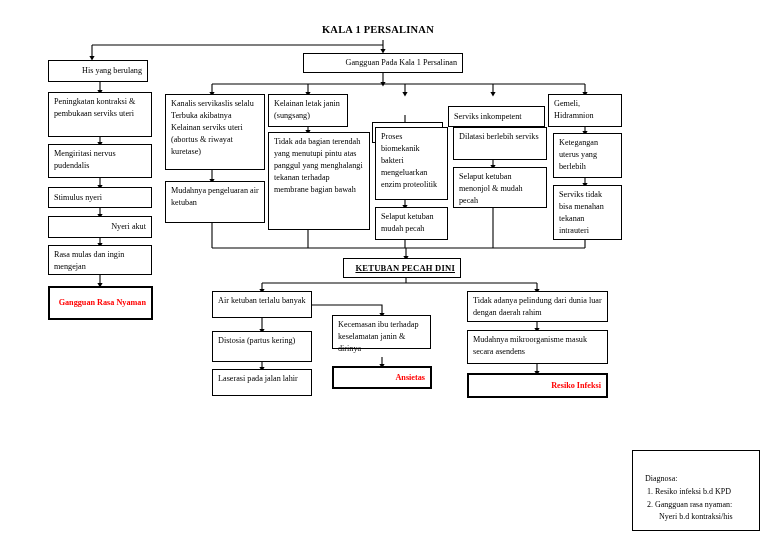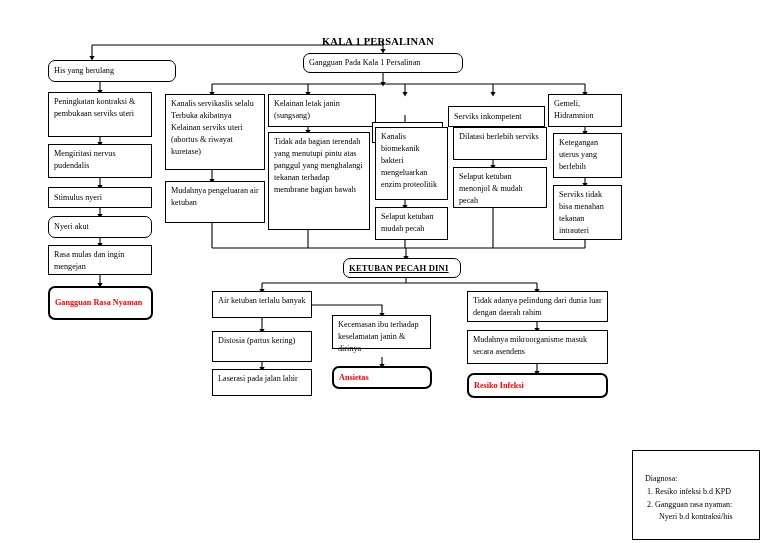--- a/index.html
+++ b/index.html
@@ -4,23 +4,23 @@
 <style>
   html,body{margin:0;padding:0;background:#ffffff;}
   body{width:768px;height:543px;position:relative;overflow:hidden;
        font-family:"Liberation Serif","DejaVu Serif",serif;color:#000;}
   #canvas{position:absolute;left:0;top:0;width:768px;height:543px;}
   .box{position:absolute;box-sizing:border-box;border:1px solid #000;background:#fff;
        padding:3px 5px;font-size:8.2px;line-height:1.45;z-index:3;}
   .box.thick{border:2.2px solid #000;}
   .box.center{text-align:center;}
   .box.vcenter{display:flex;align-items:center;}
-  .box.vcenter.center{justify-content:flex-start;border-radius:7px;}
+  .box.vcenter.center{justify-content:flex-end;}
   .red{color:#ff0000;font-weight:bold;}
-  .title{position:absolute;font-weight:bold;font-size:10.5px;letter-spacing:.2px;z-index:3;margin-top:12px;}
+  .title{position:absolute;font-weight:bold;font-size:10.5px;letter-spacing:.2px;z-index:3;}
   .kpd{font-weight:bold;font-size:8.6px;text-decoration:underline;letter-spacing:.2px;}
   .diag{position:absolute;box-sizing:border-box;border:1px solid #000;background:#fff;
         font-size:8px;line-height:1.6;z-index:3;padding:22px 6px 6px 8px;}
   .diag ol{margin:0;padding-left:14px;}
   .diag .dl{margin-left:4px;}
   svg{position:absolute;left:0;top:0;}
 </style>
 </head>
 <body>
 
@@ -90,21 +90,21 @@
       <path d="M537,364 L537,373" marker-end="url(#ah)"></path>
     </g>
   </svg>
 
   <div class="title" style="left:322px;top:24px;">KALA 1 PERSALINAN</div>
 
   <div class="box center vcenter" style="left:303px;top:53px;width:160px;height:20px;">
     <span>Gangguan Pada Kala 1 Persalinan</span>
   </div>
 
-  <div class="box center vcenter" style="left:48px;top:60px;width:128px;height:22px;">
+  <div class="box center vcenter" style="left:48px;top:60px;width:100px;height:22px;">
     <span>His yang berulang</span>
   </div>
   <div class="box" style="left:48px;top:92px;width:104px;height:45px;">
     <span>Peningkatan kontraksi &amp; pembukaan serviks uteri</span>
   </div>
   <div class="box" style="left:48px;top:144px;width:104px;height:34px;">
     <span>Mengiritasi nervus pudendalis</span>
   </div>
   <div class="box vcenter" style="left:48px;top:187px;width:104px;height:21px;">
     <span>Stimulus nyeri</span>
@@ -119,32 +119,32 @@
     <span class="red">Gangguan Rasa Nyaman</span>
   </div>
 
   <div class="box" style="left:165px;top:94px;width:100px;height:76px;">
     <span>Kanalis servikaslis selalu Terbuka akibatnya Kelainan serviks uteri (abortus &amp; riwayat kuretase)</span>
   </div>
   <div class="box" style="left:165px;top:181px;width:100px;height:42px;">
     <span>Mudahnya pengeluaran air ketuban</span>
   </div>
 
-  <div class="box" style="left:268px;top:94px;width:108px;height:33px;">
+  <div class="box" style="left:268px;top:94px;width:80px;height:33px;">
     <span>Kelainan letak janin (sungsang)</span>
   </div>
   <div class="box" style="left:268px;top:132px;width:102px;height:98px;">
     <span>Tidak ada bagian terendah yang menutupi pintu atas panggul yang menghalangi tekanan terhadap membrane bagian bawah</span>
   </div>
 
   <div class="box vcenter" style="left:372px;top:94px;width:71px;height:21px;margin-top:28px;">
     <span>Infeksi</span>
   </div>
   <div class="box" style="left:375px;top:127px;width:73px;height:73px;">
-    <span>Kanalis biomekanik bakteri mengeluarkan enzim proteolitik</span>
+    <span>Proses biomekanik bakteri mengeluarkan enzim proteolitik</span>
   </div>
   <div class="box" style="left:375px;top:207px;width:73px;height:33px;">
     <span>Selaput ketuban mudah pecah</span>
   </div>
 
   <div class="box vcenter" style="left:448px;top:106px;width:97px;height:21px;">
     <span>Serviks inkompetent</span>
   </div>
   <div class="box" style="left:453px;top:127px;width:94px;height:33px;">
     <span>Dilatasi berlebih serviks</span>
@@ -187,21 +187,21 @@
   <div class="box" style="left:467px;top:291px;width:141px;height:31px;">
     <span>Tidak adanya pelindung dari dunia luar dengan daerah rahim</span>
   </div>
   <div class="box" style="left:467px;top:330px;width:141px;height:34px;">
     <span>Mudahnya mikroorganisme masuk secara asendens</span>
   </div>
   <div class="box thick center vcenter" style="left:467px;top:373px;width:141px;height:25px;">
     <span class="red">Resiko Infeksi</span>
   </div>
 
-  <div class="diag" style="left:632px;top:450px;width:128px;height:90px;">
+  <div class="diag" style="left:632px;top:450px;width:128px;height:81px;">
     <div class="dl">Diagnosa:</div>
     <ol>
       <li>Resiko infeksi b.d KPD</li>
       <li>Gangguan rasa nyaman:</li>
     </ol>
     <div style="padding-left:18px;">Nyeri b.d kontraksi/his</div>
   </div>
 
 </div>
 

